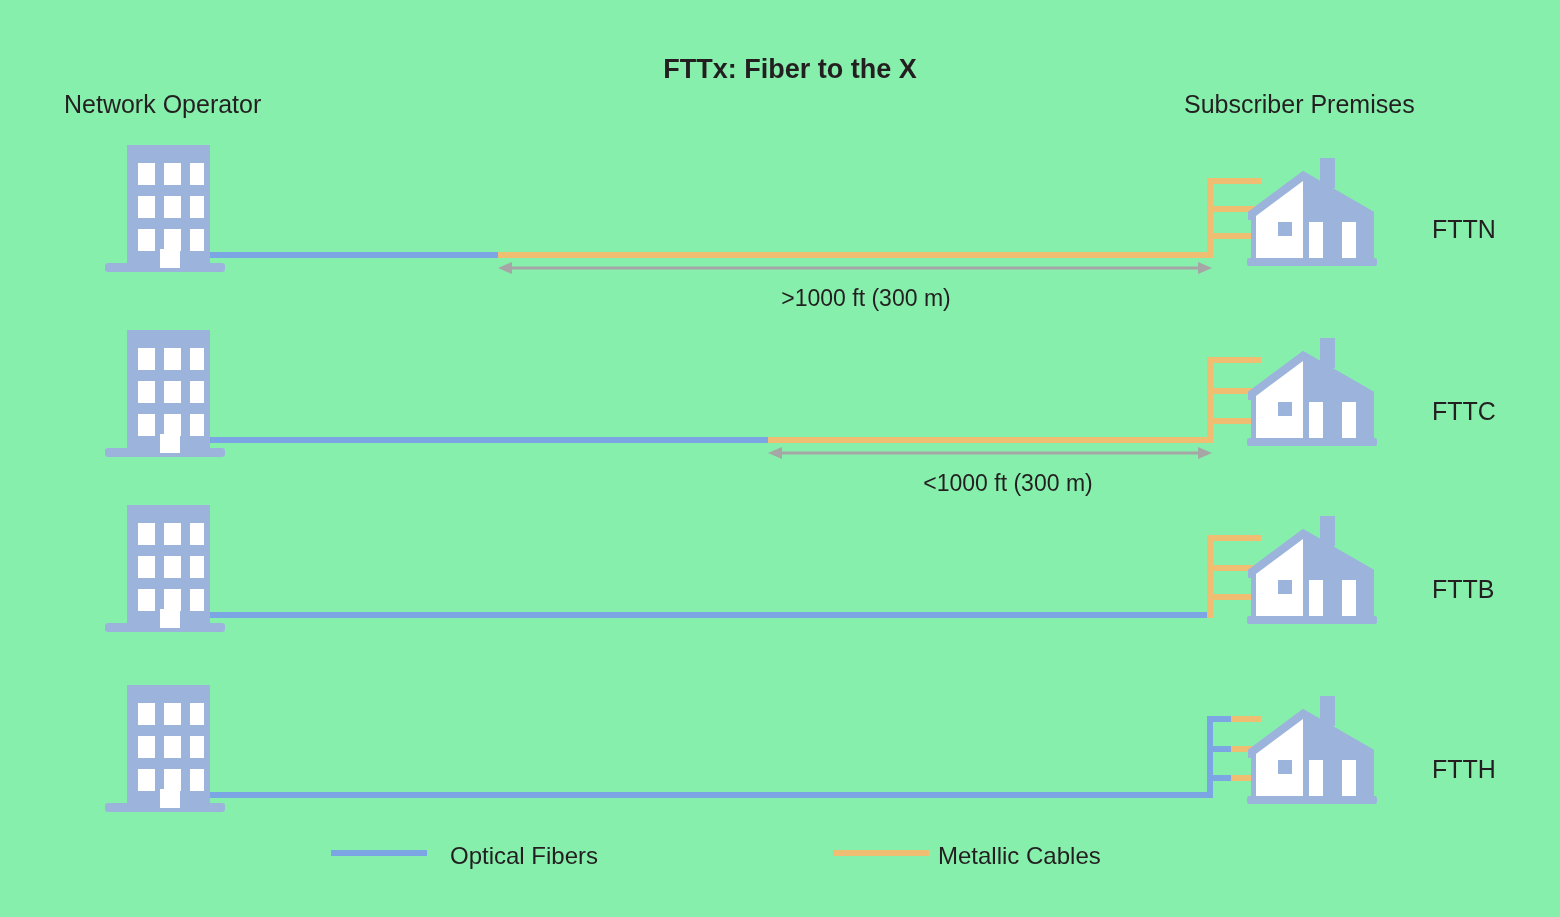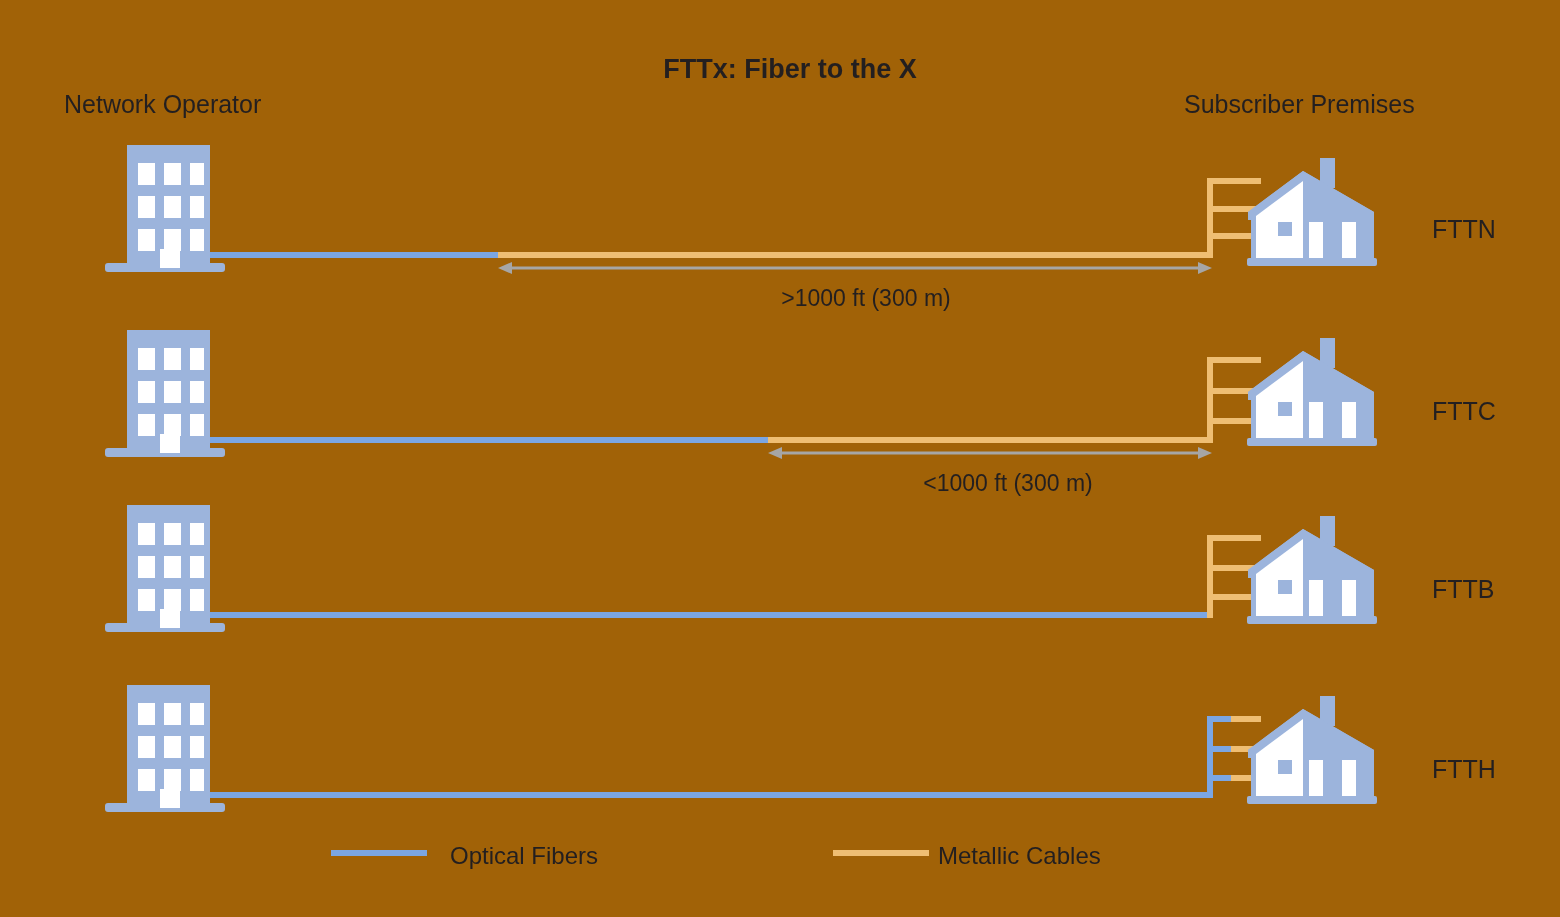--- a/index.html
+++ b/index.html
@@ -9,21 +9,21 @@
     background: #ffffff;
   }
   body {
     font-family: "Liberation Sans", "DejaVu Sans", sans-serif;
     color: #231f20;
   }
   #stage {
     position: relative;
     width: 1560px;
     height: 917px;
-    background: #a16207;
+    background: #86efac;
     overflow: hidden;
   }
   svg.diagram {
     display: block;
     width: 1560px;
     height: 917px;
   }
   text {
     font-family: "Liberation Sans", "DejaVu Sans", sans-serif;
     fill: #231f20;

